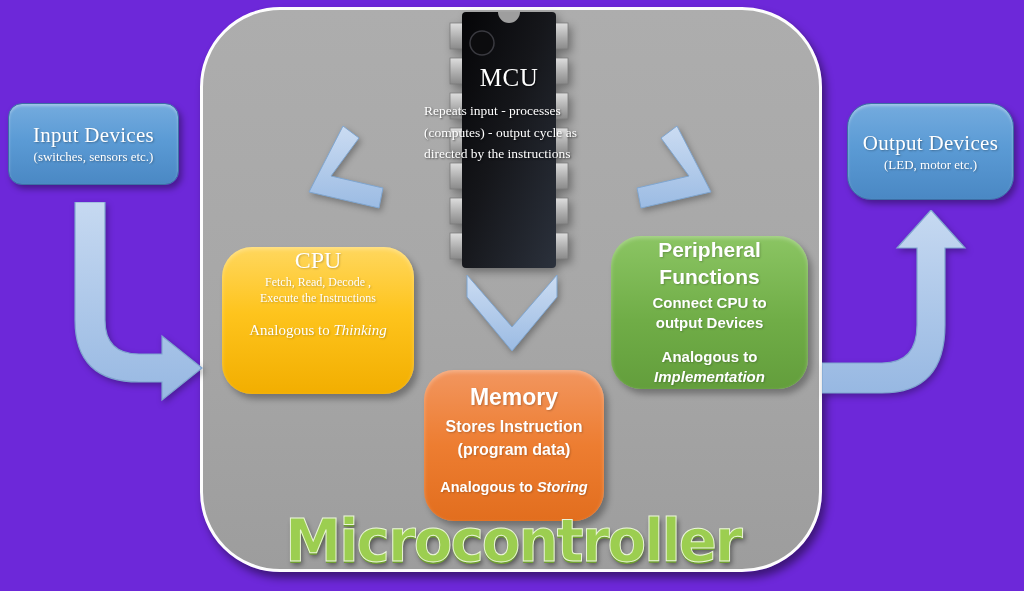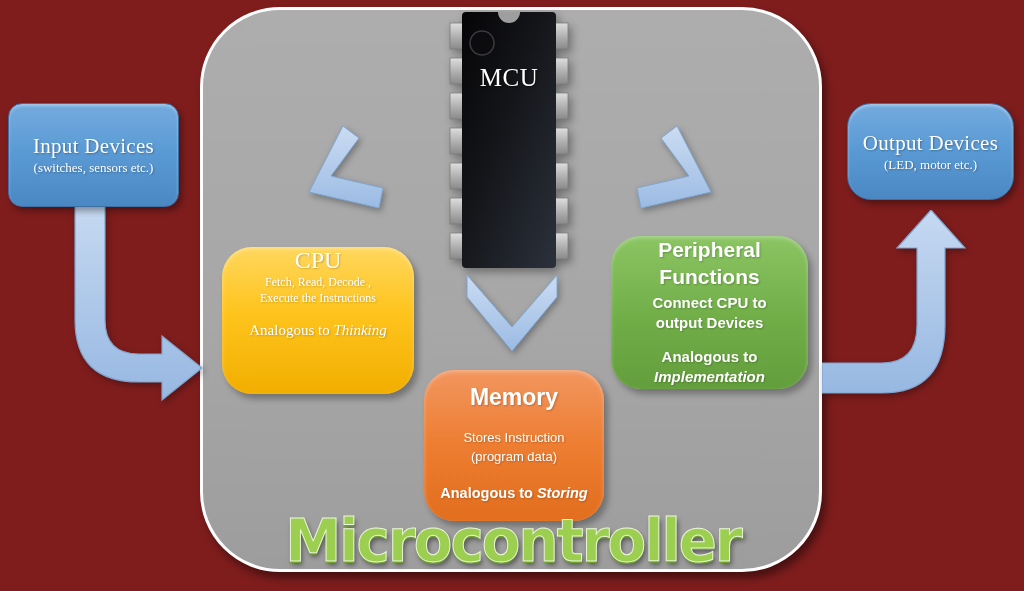--- a/index.html
+++ b/index.html
@@ -1,17 +1,17 @@
 <!DOCTYPE html>
 <html><head>
 <meta charset="utf-8">
 <style>
   html,body{margin:0;padding:0;background:#fff;}
   .stage{
-    position:relative;width:1024px;height:591px;background:#7f1d1d;overflow:hidden;
+    position:relative;width:1024px;height:591px;background:#6d28d9;overflow:hidden;
     font-family:"Liberation Serif",serif;
   }
   
   .panel{
     position:absolute;left:200px;top:7px;width:622px;height:565px;
     box-sizing:border-box;border-radius:80px;
     background:linear-gradient(180deg,#adadad 0%,#a7a7a7 55%,#9d9d9d 100%);
     border:3px solid #fdfdfd;
     box-shadow:4px 6px 9px rgba(0,0,0,0.45);
   }
@@ -19,41 +19,41 @@
   .devbox{
     position:absolute;box-sizing:border-box;border-radius:14px;
     background:linear-gradient(180deg,#74abde 0%,#5b9bd5 45%,#4a88c4 100%);
     border:1px solid #3d6ea5;
     box-shadow:3px 4px 6px rgba(0,0,0,0.35), inset 0 2px 3px rgba(255,255,255,0.35);
     display:flex;flex-direction:column;align-items:center;justify-content:center;
     color:#fff;text-align:center;
   }
   .devbox .t{font-size:21px;letter-spacing:.3px;text-shadow:1px 1px 2px rgba(0,0,0,0.3);}
   .devbox .s{font-size:13px;margin-top:1px;text-shadow:1px 1px 2px rgba(0,0,0,0.3);}
-  #inputBox{left:8px;top:103px;width:171px;height:104px;text-align:right;}
+  #inputBox{left:8px;top:103px;width:171px;height:82px;text-align:right;}
   #outputBox{left:847px;top:103px;width:167px;height:97px;border-radius:24px;}
   
   .fbox{
     position:absolute;box-sizing:border-box;border-radius:30px;color:#fff;text-align:center;
     box-shadow:4px 5px 6px rgba(0,0,0,0.30), inset 0 2px 4px rgba(255,255,255,0.30);
     display:flex;flex-direction:column;align-items:center;
   }
   #cpuBox{left:222px;top:247px;width:192px;height:147px;padding-top:0;
     background:linear-gradient(180deg,#ffd75e 0%,#fec41d 45%,#f2ae00 100%);}
   #memBox{left:424px;top:370px;width:180px;height:151px;padding-top:14px;
     background:linear-gradient(180deg,#f2965f 0%,#ed7d31 50%,#e26e1e 100%);}
   #perBox{left:611px;top:236px;width:197px;height:153px;
     background:linear-gradient(180deg,#8bc563 0%,#70ad47 55%,#639e3c 100%);}
   .serifbox{font-family:"Liberation Serif",serif;}
   .sansbox{font-family:"Liberation Sans","DejaVu Sans",sans-serif;}
   #cpuBox .t{font-size:24px;}
   #cpuBox .b{font-size:12px;line-height:1.35;}
   #cpuBox .a{font-size:15px;margin-top:16px;}
   #memBox .t{font-size:23px;font-weight:600;}
-  #memBox .b{font-size:13px;font-weight:400;line-height:1.45;margin-top:18px;}
+  #memBox .b{font-size:16px;font-weight:700;line-height:1.45;margin-top:4px;}
   #memBox .a{font-size:14.5px;font-weight:600;margin-top:18px;}
   #perBox .t{font-size:21px;font-weight:600;line-height:1.3;width:120px;}
   #perBox .b{font-size:15px;font-weight:700;line-height:1.35;width:160px;margin-top:2px;}
   #perBox .a{font-size:15px;font-weight:600;line-height:1.35;margin-top:14px;}
   .fbox .t,.fbox .b,.fbox .a{text-shadow:1px 1px 2px rgba(0,0,0,0.22);}
   
   #chip{position:absolute;left:448px;top:9px;filter:drop-shadow(3px 4px 4px rgba(0,0,0,0.35));}
   #mcuLabel{
     position:absolute;left:448px;top:64px;width:122px;text-align:center;color:#fff;
     font-size:25px;letter-spacing:.5px;text-shadow:1px 1px 2px rgba(0,0,0,0.6);z-index:3;
@@ -129,20 +129,21 @@
     </g>
 
     <rect x="14" y="3" width="94" height="256" rx="4" fill="url(#chipGrad)"></rect>
 
     <path d="M50,3 a11,11 0 0 0 22,0 Z" fill="#9e9e9e"></path>
 
     <circle cx="34" cy="34" r="12" fill="#0c0c0e" stroke="#3a3a40" stroke-width="1.5"></circle>
   </svg>
 
   <div id="mcuLabel">MCU</div>
+  <div id="mcuDesc">Repeats input - processes (computes) - output cycle as directed by the instructions</div>
 
   <svg id="chevLeft" class="arrow" width="95" height="95" viewBox="0 0 95 95">
     <polygon points="50,2 66,14 38,52 90,64 86,84 16,68" fill="url(#chevGrad)" stroke="#7fa5cf" stroke-width="1"></polygon>
   </svg>
 
   <svg id="chevRight" class="arrow" width="95" height="95" viewBox="0 0 95 95">
     <polygon points="45,2 29,14 57,52 5,64 9,84 79,68" fill="url(#chevGrad)" stroke="#7fa5cf" stroke-width="1"></polygon>
   </svg>
 
   <svg id="chevDown" class="arrow" width="96" height="84" viewBox="0 0 96 84">

